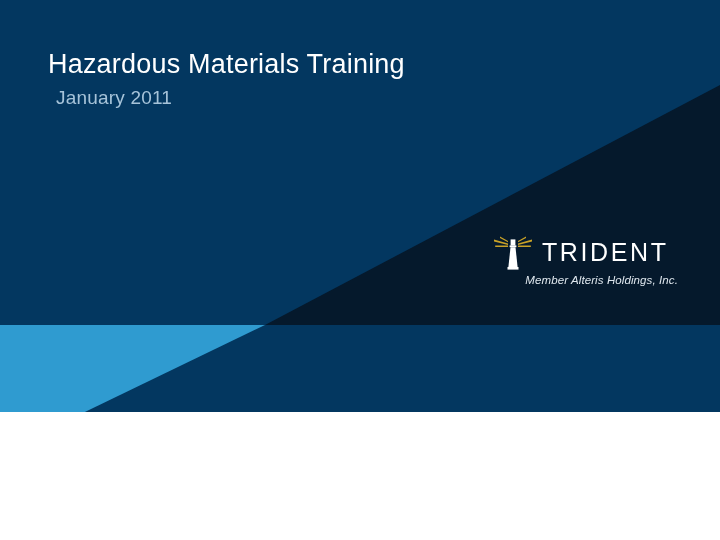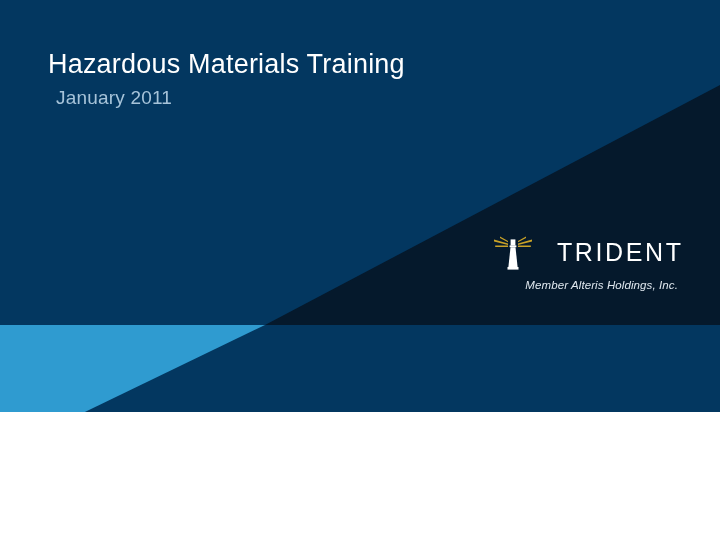--- a/index.html
+++ b/index.html
@@ -98,30 +98,29 @@
     align-items: center;
     height: 44px;
   }
   .lighthouse-icon {
     width: 42px;
     height: 42px;
     flex: 0 0 42px;
     display: block;
   }
   .wordmark {
-    margin-left: 23px;
+    margin-left: 8px;
     font-size: 25px;
     font-weight: normal;
     color: #ffffff;
     letter-spacing: 2.6px;
     line-height: 1;
     white-space: nowrap;
   }
   .logo-tagline {
-    margin-top: 5px;
     text-align: right;
     padding-right: 4px;
     font-size: 11.5px;
     font-style: italic;
     color: #dfe7ee;
     letter-spacing: 0.1px;
     white-space: nowrap;
   }
 </style>
 </head>

